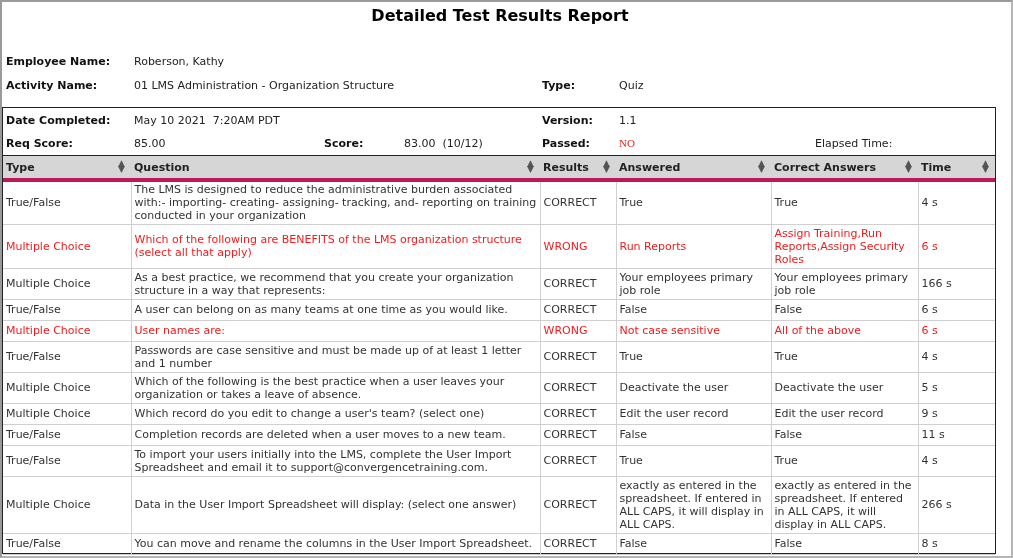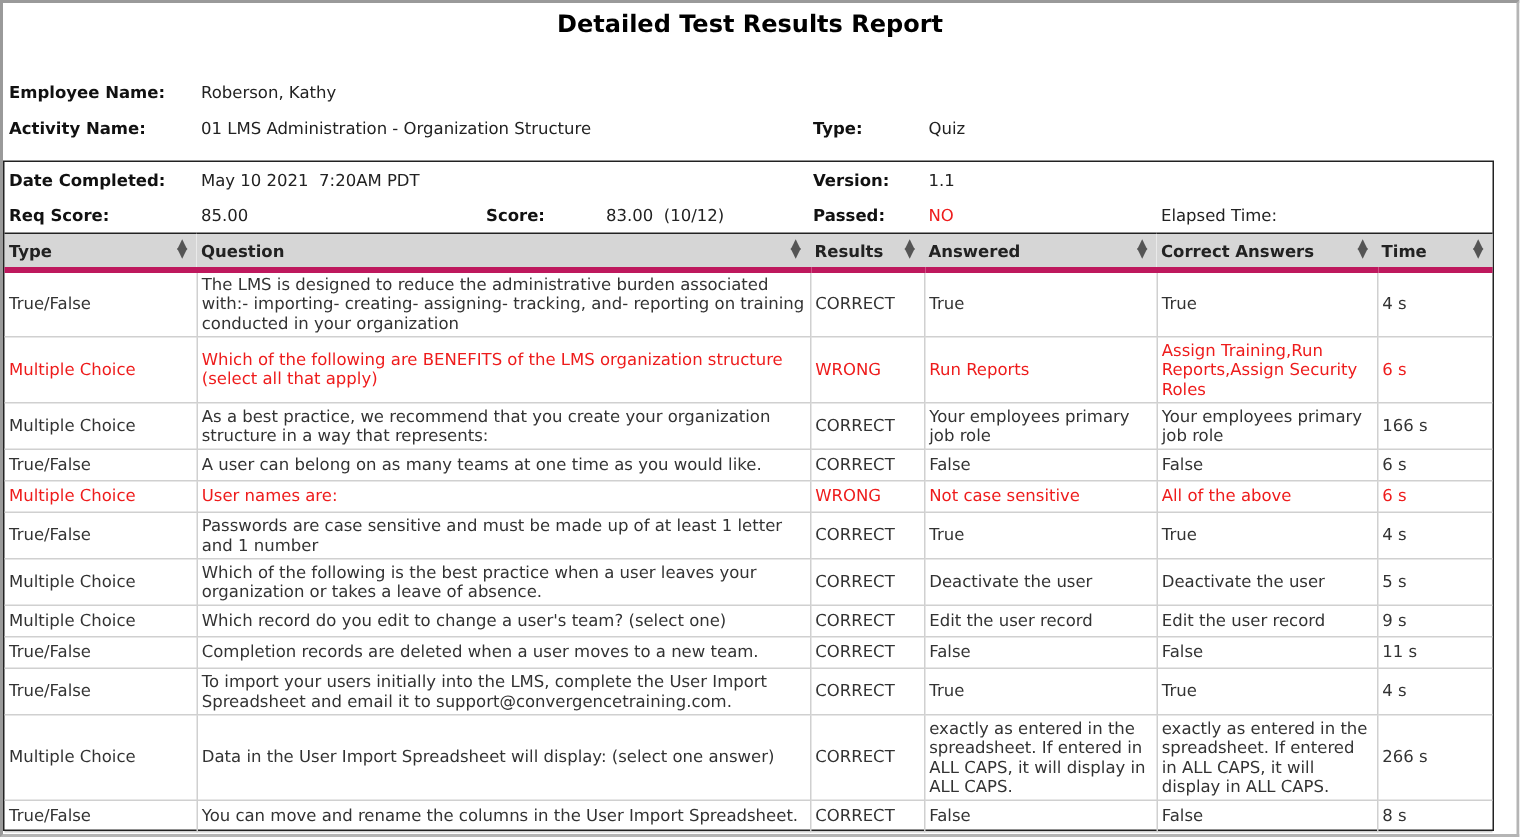--- a/index.html
+++ b/index.html
@@ -15,21 +15,21 @@
     border-top: 2px solid #9a9a9a; border-left: 2px solid #9a9a9a;
     border-right: 2px solid #b5b5b5; border-bottom: 2px solid #b5b5b5;
     box-sizing: content-box;
   }
   .title {
     position: absolute; top: 6px; left: 0; width: 1000px; text-align: center;
     font-family: "DejaVu Sans", sans-serif; font-weight: bold; font-size: 16px; color: #000;
   }
   .lbl { position: absolute; font-weight: bold; font-size: 11px; color: #111; white-space: nowrap; }
   .val { position: absolute; font-size: 11px; color: #222; white-space: nowrap; }
-  .red { color: #ee1c1c; }
+  .red { color: #ee1c1c; font-family: Liberation Serif, serif; }
   .box {
     position: absolute; left: 2px; top: 107px; width: 994px; height: 447px;
     border: 1px solid #222; box-sizing: border-box;
   }
   table {
     position: absolute; left: 3px; top: 155px; width: 992px;
     border-collapse: collapse; table-layout: fixed;
   }
   th {
     background: #d6d6d6; text-align: left; font-weight: bold; font-size: 11px;
@@ -71,21 +71,21 @@
 
 <div class="lbl" style="left:6px; top:137px;">Req Score:</div>
 <div class="val" style="left:134px; top:137px;">85.00</div>
 
 <div class="lbl" style="left:324px; top:137px;">Score:</div>
 <div class="val" style="left:404px; top:137px; white-space:pre;">83.00  (10/12)</div>
 
 <div class="lbl" style="left:542px; top:137px;">Passed:</div>
 <div class="val red" style="left:619px; top:137px;">NO</div>
 
-<div class="val" style="left:774px; top:137px;">Elapsed Time:</div>
+<div class="val" style="left:815px; top:137px;">Elapsed Time:</div>
 <div class="val" style="left:884px; top:137px;margin-top:28px;">9 minutes</div>
 
 <table>
   <colgroup>
     <col style="width:128px">
       <col style="width:409px">
       <col style="width:76px">
     <col style="width:155px">
       <col style="width:147px">
       <col style="width:77px">

